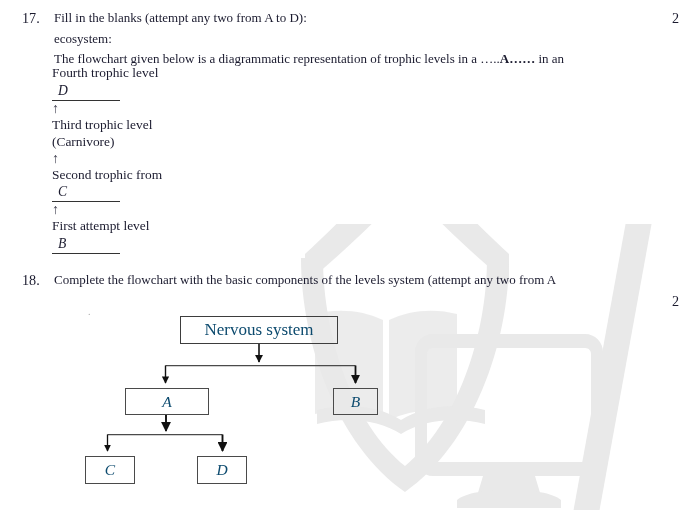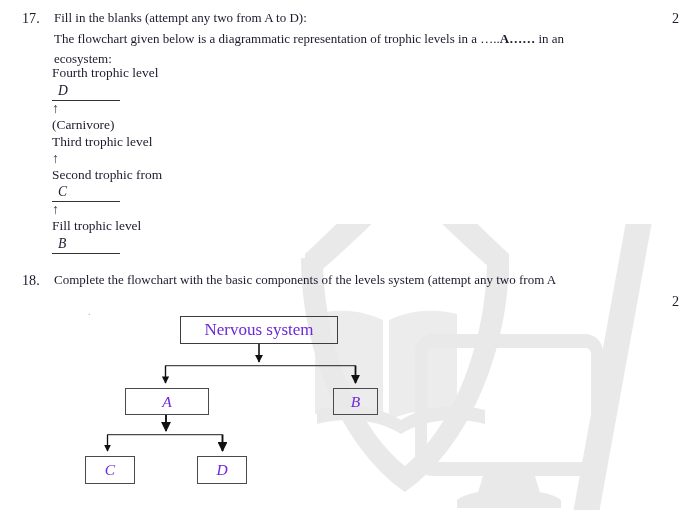--- a/index.html
+++ b/index.html
@@ -105,21 +105,21 @@
   }
   .fbox {
     position: absolute;
     box-sizing: border-box;
     border: 1.3px solid #4a4a4a;
     background: transparent;
     display: flex;
     align-items: center;
     justify-content: center;
     font-family: "Liberation Serif", "DejaVu Serif", serif;
-    color: #6d28d9;
+    color: #0c4a6e;
     pointer-events: auto;
   }
   .fbox.title {
     left: 180px; top: 316px; width: 158px; height: 28px;
     font-size: 17px;
     border-color: #3d3d3d;
   }
   .fbox.letter {
     font-style: italic;
     font-size: 15.5px;
@@ -163,40 +163,40 @@
     </g>
   </svg>
 </div>
 
 <div class="page">
 
   <div class="q" style="top:8px;">
     <div class="q-num">17.</div>
     <div class="q-body">
       <div>Fill in the blanks (attempt any two from A to D):</div>
+      <div>ecosystem:</div>
       <div><span>The flowchart given below is a diagrammatic representation of trophic levels in a …..</span><span class="bold">A……</span><span> in an</span></div>
-      <div>ecosystem:</div>
     </div>
     <div class="marks" style="top:0;">2</div>
   </div>
 
   <div class="trophic">
     <span class="lvl">Fourth trophic level</span>
     <span class="blank">D</span>
     <span class="arrow">↑</span>
 
+    <span class="lvl">Third trophic level</span>
     <span class="lvl">(Carnivore)</span>
-    <span class="lvl">Third trophic level</span>
     <span class="arrow">↑</span>
 
     <span class="lvl">Second trophic from</span>
     <span class="blank">C</span>
     <span class="arrow">↑</span>
 
-    <span class="lvl">Fill trophic level</span>
+    <span class="lvl">First attempt level</span>
     <span class="blank">B</span>
   </div>
 
   <div class="q" style="top:270px;">
     <div class="q-num">18.</div>
     <div class="q-body">
       <div>Complete the flowchart with the basic components of the levels system (attempt any two from A</div>
     </div>
     <div class="marks" style="top:21px;">2</div>
   </div>

